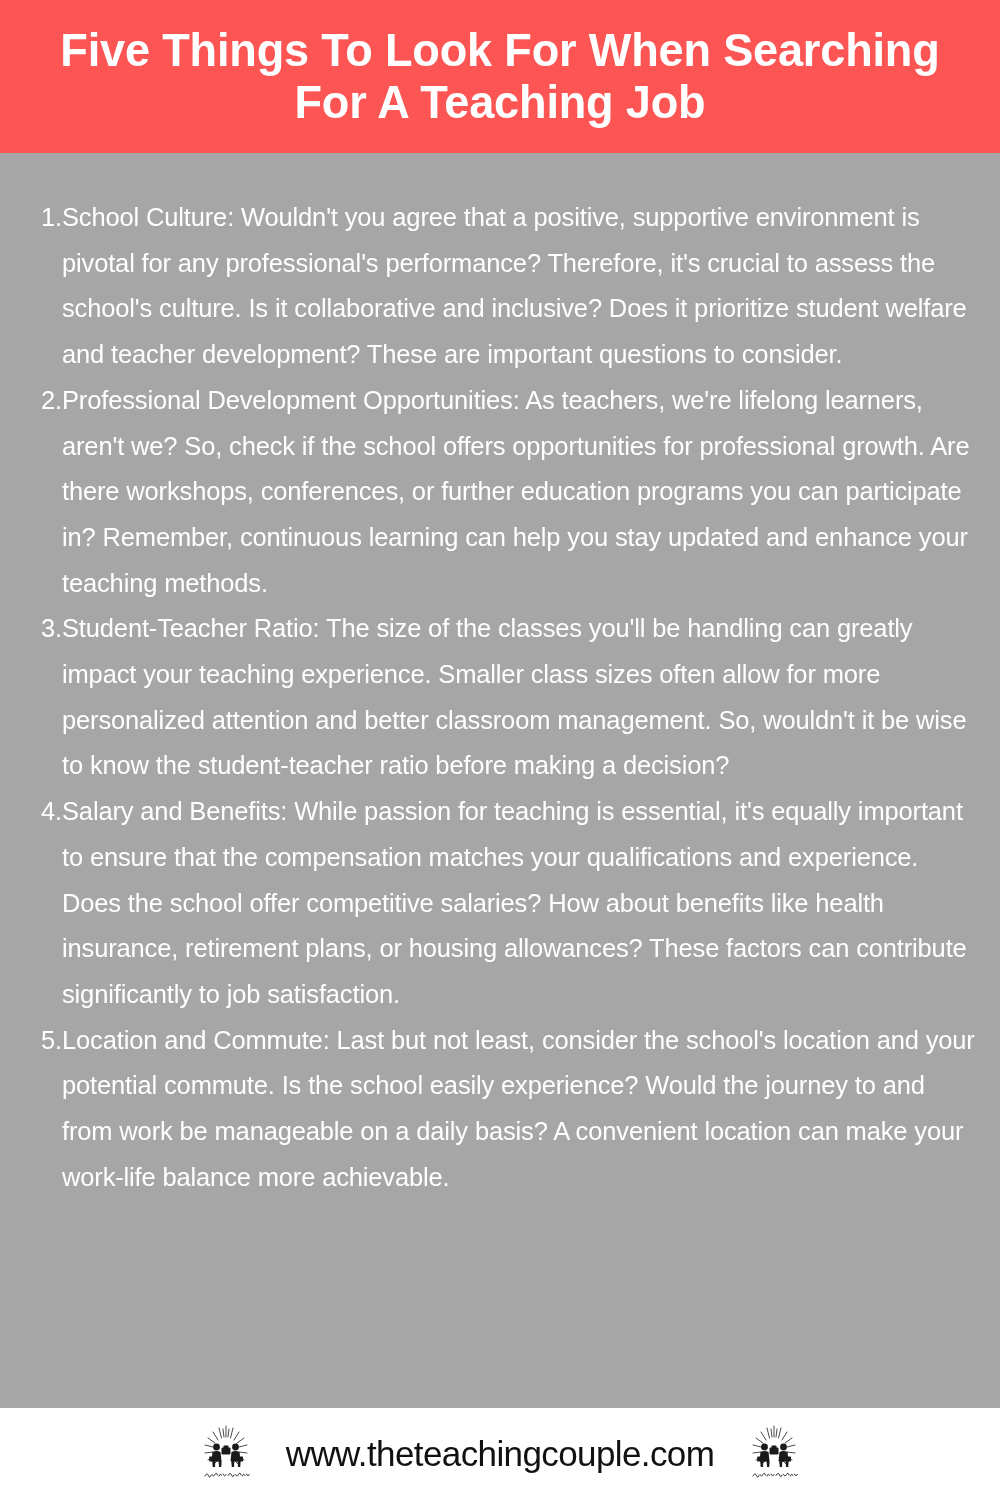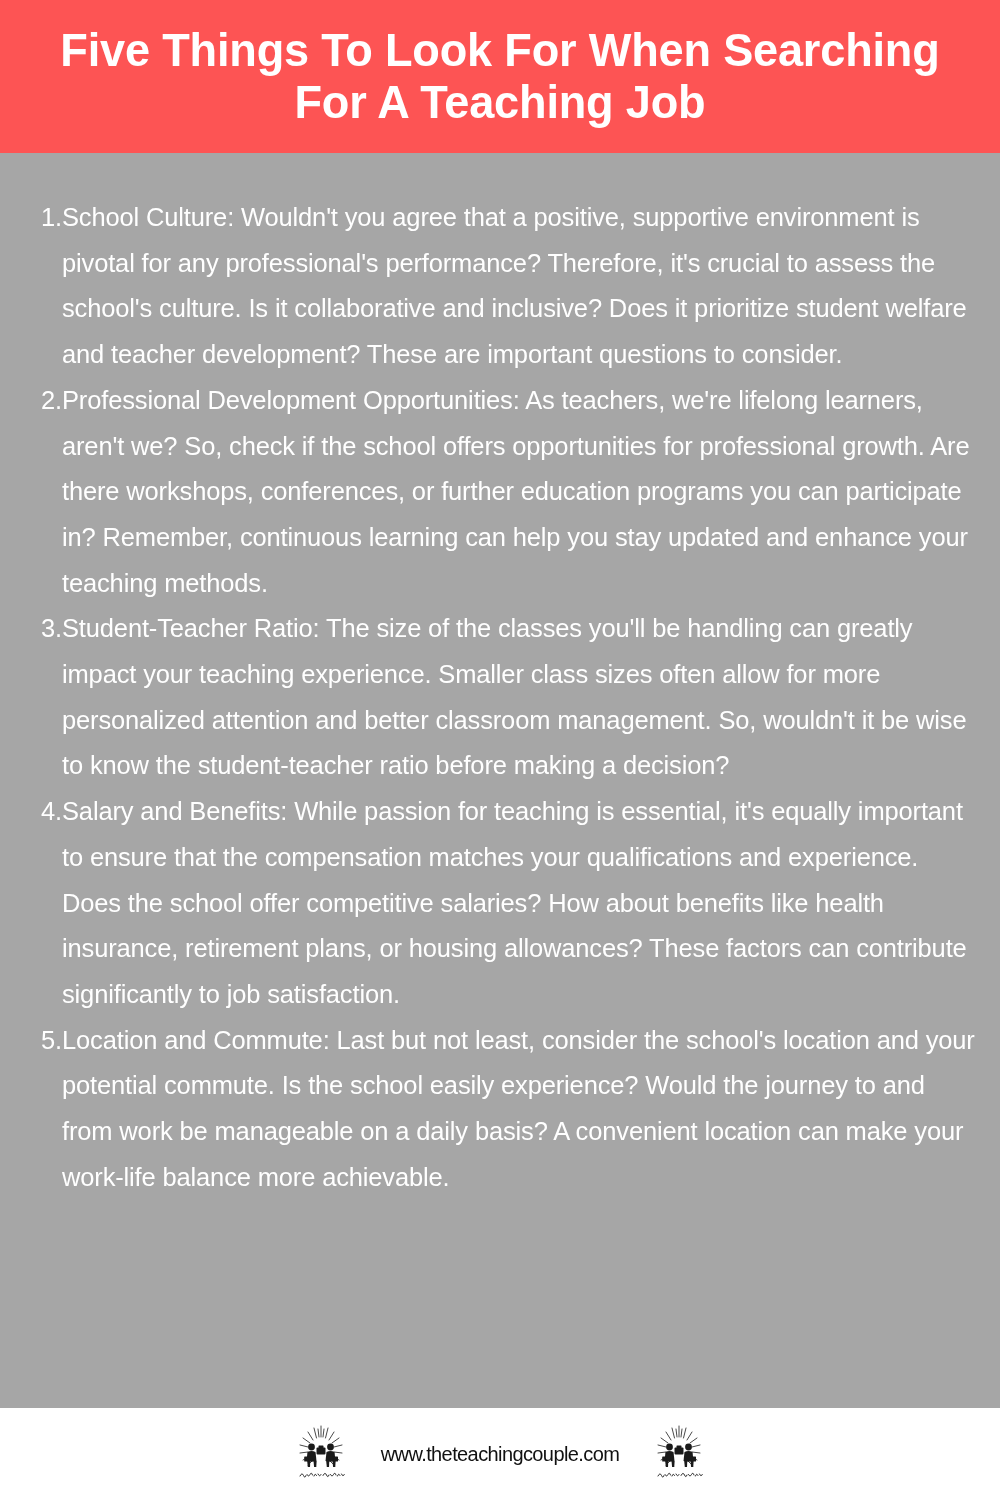--- a/index.html
+++ b/index.html
@@ -110,21 +110,21 @@
   }
   .brand-logo svg {
     display: block;
     width: 54px;
     height: 62px;
   }
 
   .footer-url {
     color: #111111;
     font-family: "Liberation Sans", sans-serif;
-    font-size: 20px;
+    font-size: 35px;
     letter-spacing: -0.6px;
     font-weight: 400;
     white-space: nowrap;
   }
 </style>
 </head>
 <body>
 
 <div class="page">
 

